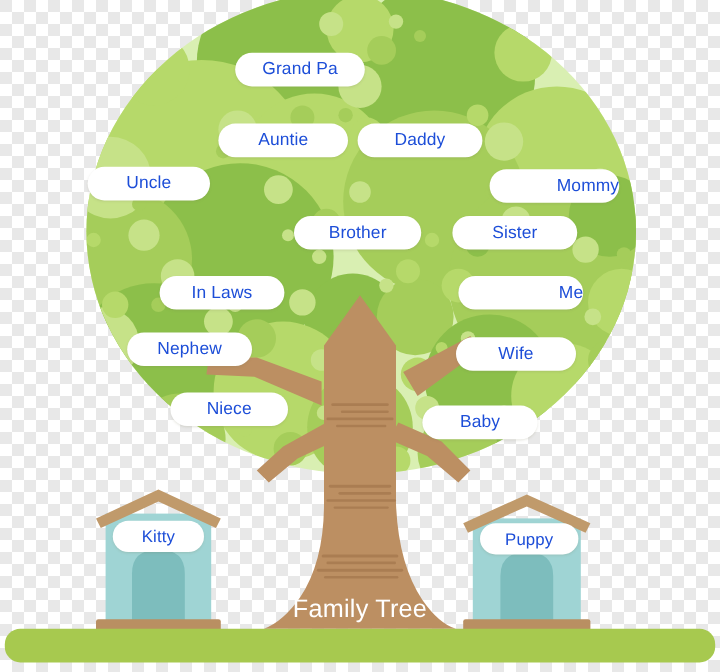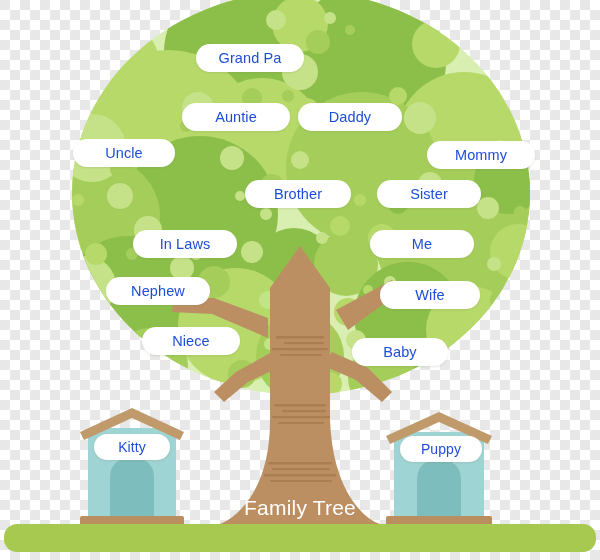--- a/index.html
+++ b/index.html
@@ -231,25 +231,25 @@
       <rect x="4" y="524" width="592" height="28" rx="13" fill="#a7c94f"></rect>
     </g>
   </svg>
 
   <div class="layer" style="pointer-events:none;">
 
     <div class="pill" style="left:196px; top:44px;  width:108px;">Grand Pa</div>
     <div class="pill" style="left:182px; top:103px; width:108px;">Auntie</div>
     <div class="pill" style="left:298px; top:103px; width:104px;">Daddy</div>
     <div class="pill" style="left:73px;  top:139px; width:102px;">Uncle</div>
-    <div class="pill" style="left:427px; top:141px; width:108px;">Mommy</div>
+    <div class="pill" style="left:408px; top:141px; width:108px;text-align:right;">Mommy</div>
     <div class="pill" style="left:245px; top:180px; width:106px;">Brother</div>
     <div class="pill" style="left:377px; top:180px; width:104px;">Sister</div>
     <div class="pill" style="left:133px; top:230px; width:104px;">In Laws</div>
-    <div class="pill" style="left:370px; top:230px; width:104px;">Me</div>
+    <div class="pill" style="left:382px; top:230px; width:104px;text-align:right;">Me</div>
     <div class="pill" style="left:106px; top:277px; width:104px;">Nephew</div>
     <div class="pill" style="left:380px; top:281px; width:100px;">Wife</div>
     <div class="pill" style="left:142px; top:327px; width:98px;">Niece</div>
     <div class="pill" style="left:352px; top:338px; width:96px;">Baby</div>
 
     <div class="pill house-pill" style="left:94px;  top:434px; width:76px;">Kitty</div>
     <div class="pill house-pill" style="left:400px; top:436px; width:82px;">Puppy</div>
 
     <div class="trunk-title">Family Tree</div>
   </div>

